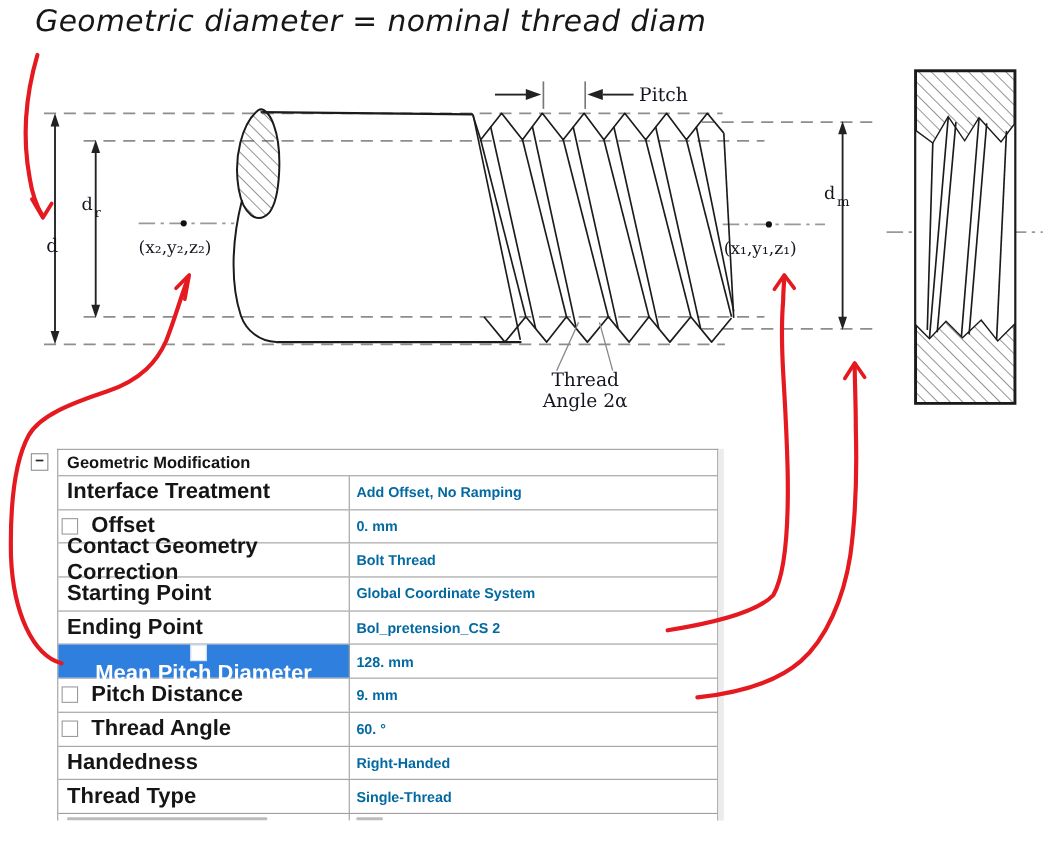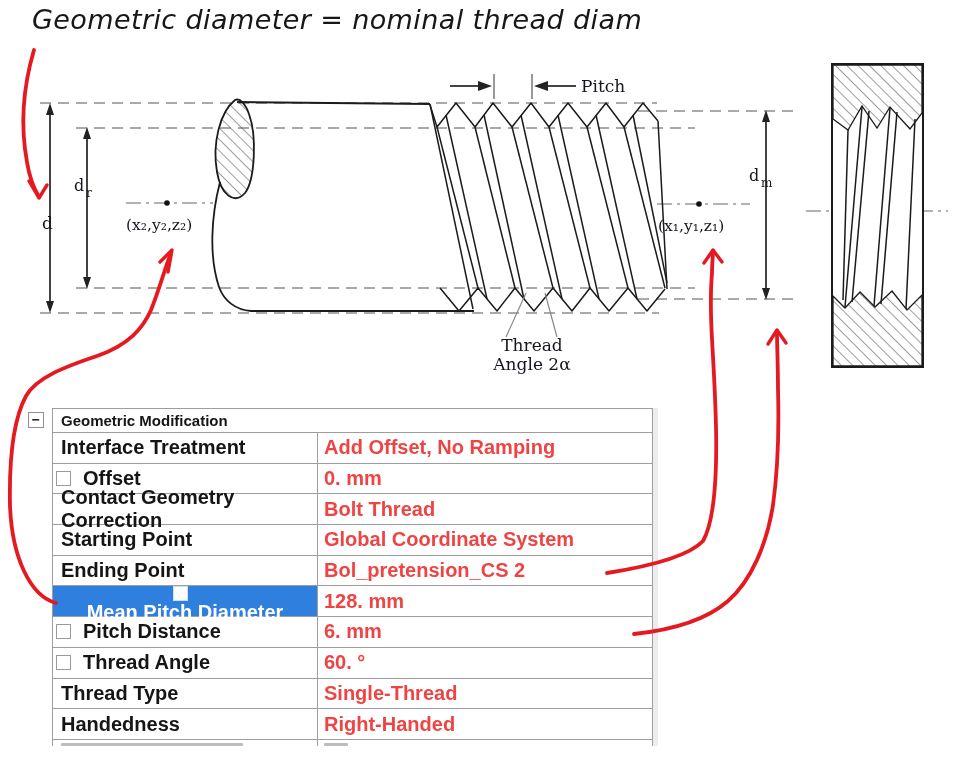--- a/index.html
+++ b/index.html
@@ -16,21 +16,21 @@
   .minusbox{position:absolute;left:0;top:4px;width:16px;height:16px;border:1px solid #8f8f8f;
             background:#fff;color:#222;font:700 13px/14px "DejaVu Sans Mono",monospace;
             text-align:center;box-sizing:border-box;}
   .gridwrap{display:flex;}
   .grid{width:599px;border:1px solid #9e9e9e;border-bottom:none;background:#fff;box-sizing:content-box;}
   .strip{width:5px;background:#ececec;}
   .hrow{height:23px;display:flex;align-items:center;}
   .hrow .htxt{padding-left:8px;font-size:15px;font-weight:700;color:#151515;}
   .trow{height:30.7px;display:flex;border-top:1px solid #9e9e9e;box-sizing:border-box;}
   .cl{width:265px;border-right:1px solid #9e9e9e;display:flex;align-items:center;box-sizing:border-box;}
-  .cv{flex:1;display:flex;align-items:center;padding-left:6px;font-size:20px;font-weight:700;color:#ef4444;}
+  .cv{flex:1;display:flex;align-items:center;padding-left:6px;font-size:13px;font-weight:700;color:#0369a1;}
   .lbl{font-size:20px;font-weight:700;color:#151515;}
   .cl.plain .lbl{padding-left:8px;}
   .cb{width:15px;height:15px;border:1px solid #9b9b9b;background:#fff;margin-left:3px;margin-right:12px;
       flex:0 0 auto;box-sizing:border-box;}
   .cl.sel{background:#2f7fdf;flex-direction:column;}
   .cl.sel .lbl{color:#ffffff;}
   .cl.sel .cb{border-color:#cfe0f4;}
   .partial{height:7px;border-top:1px solid #9e9e9e;box-sizing:border-box;display:flex;overflow:hidden;}
   .partial .pl{width:265px;border-right:1px solid #9e9e9e;position:relative;box-sizing:border-box;}
   .partial .pv{flex:1;position:relative;}
@@ -89,40 +89,40 @@
               <span class="cb"></span>
               <span class="lbl">Mean Pitch Diameter</span>
             </div>
           <div class="cv">128. mm</div>
         </div>
         <div class="trow">
           <div class="cl">
               <span class="cb"></span>
               <span class="lbl">Pitch Distance</span>
             </div>
-          <div class="cv">6. mm</div>
+          <div class="cv">9. mm</div>
         </div>
         <div class="trow">
           <div class="cl">
               <span class="cb"></span>
               <span class="lbl">Thread Angle</span>
             </div>
           <div class="cv">60. °</div>
         </div>
         <div class="trow">
           <div class="cl plain">
+              <span class="lbl">Handedness</span>
+            </div>
+          <div class="cv">Right-Handed</div>
+        </div>
+        <div class="trow">
+          <div class="cl plain">
               <span class="lbl">Thread Type</span>
             </div>
           <div class="cv">Single-Thread</div>
-        </div>
-        <div class="trow">
-          <div class="cl plain">
-              <span class="lbl">Handedness</span>
-            </div>
-          <div class="cv">Right-Handed</div>
         </div>
         <div class="partial">
           <div class="pl">
               <div class="remnant" style="left:8px;width:182px;"></div>
             </div>
           <div class="pv">
               <div class="remnant" style="left:6px;width:24px;"></div>
             </div>
         </div>
       </div>

